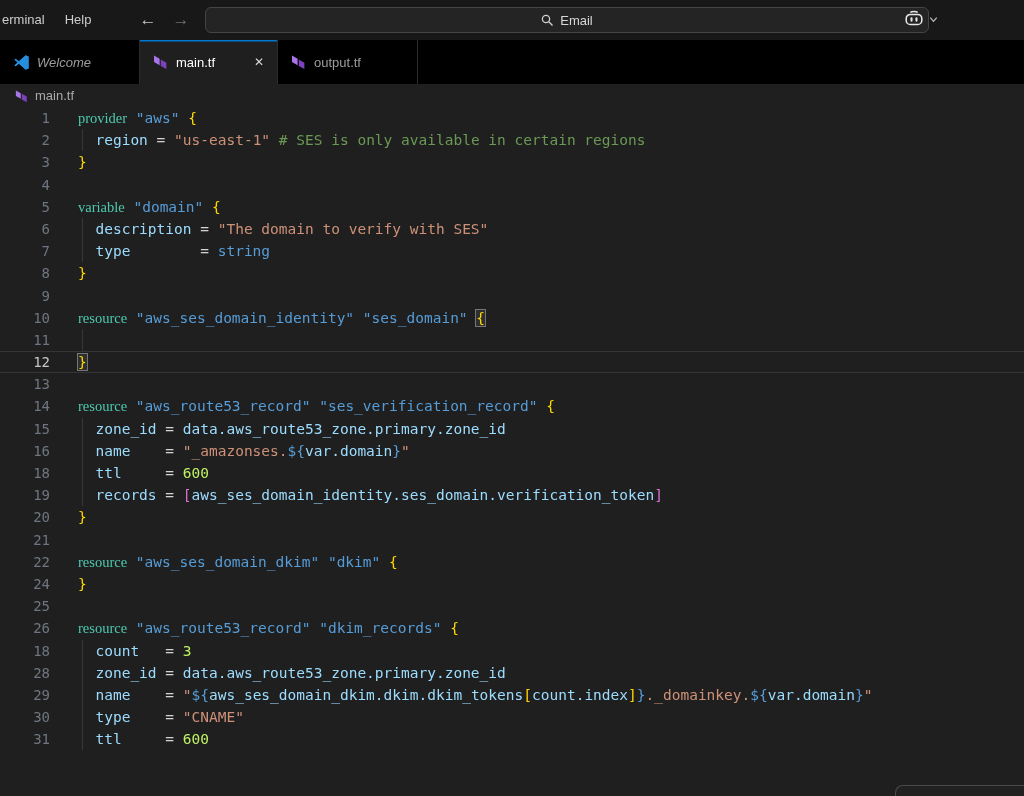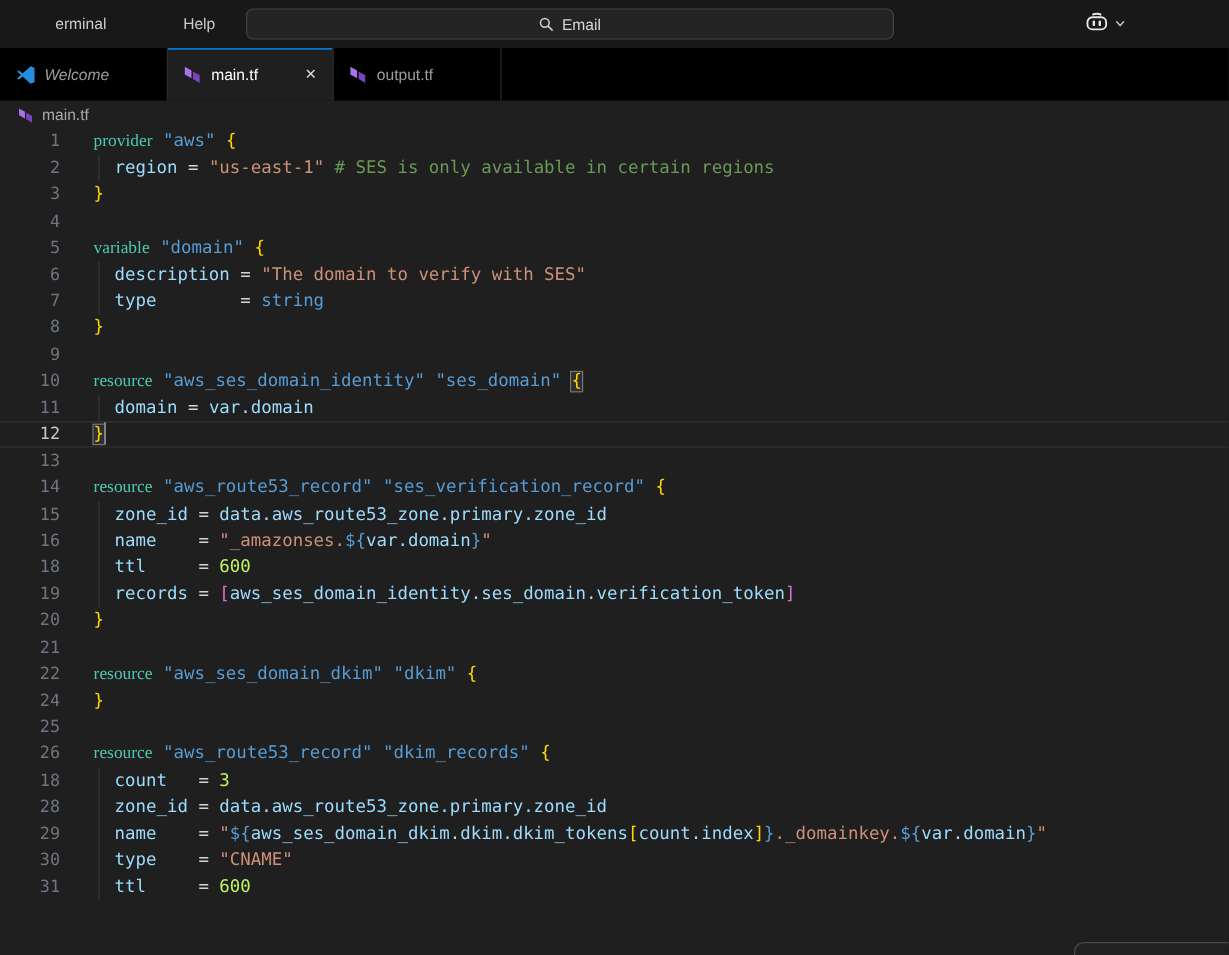--- a/index.html
+++ b/index.html
@@ -3,26 +3,26 @@
 <meta charset="utf-8">
 <style>
   * { box-sizing: border-box; margin: 0; padding: 0; }
   html,body { width:1024px; height:796px; overflow:hidden; background:#1f1f1f;
               font-family:"Liberation Sans", sans-serif; }
   .window { position:relative; width:1024px; height:796px; background:#1f1f1f; }
 
   
   .titlebar { position:relative; height:40px; background:#181818; color:#cccccc;
               display:flex; align-items:center; font-size:13px; }
-  .menu-item { padding:0 10px; height:40px; line-height:40px; cursor:default;margin-left:44px; }
+  .menu-item { padding:0 10px; height:40px; line-height:40px; cursor:default; }
   .menu-item:first-child { padding-left:2px; }
   .nav-arrows { display:flex; align-items:center; gap:16px; margin-left:38px; font-size:17px; }
   .arrow-back { color:#c8c8c8; }
   .arrow-fwd { color:#707070; }
-  .command-center { position:absolute; left:205px; top:7px; width:540px; height:26px;
+  .command-center { position:absolute; left:205px; top:7px; width:724px; height:26px;
                     background:#242424; border:1px solid #444444; border-radius:6px;
                     display:flex; align-items:center; justify-content:center; gap:6px;
                     color:#d6d6d6; font-size:13px; }
   .copilot-wrap { position:absolute; left:903px; top:8px; display:flex; align-items:center; gap:3px; }
 
   
   .tabbar { height:44px; background:#000000; display:flex; }
   .tab { display:flex; align-items:center; gap:7px; padding:0 10px 0 13px;
          border-right:1px solid #2b2b2b; font-size:13px; color:#9d9d9d; position:relative; }
   .tab-welcome { width:140px; }
@@ -151,21 +151,21 @@
         <div class="line"><span class="ln">1</span><span class="codeln"><span class="tok-kw">provider</span><span class="tok-pl"> </span><span class="tok-lbl">"aws"</span><span class="tok-pl"> </span><span class="tok-b1">{</span></span></div>
         <div class="line"><span class="ln">2</span><span class="guide"></span><span class="codeln"><span class="tok-pl">  </span><span class="tok-prop">region</span><span class="tok-pl"> </span><span class="tok-op">=</span><span class="tok-pl"> </span><span class="tok-str">"us-east-1"</span><span class="tok-pl"> </span><span class="tok-com"># SES is only available in certain regions</span></span></div>
         <div class="line"><span class="ln">3</span><span class="codeln"><span class="tok-b1">}</span></span></div>
         <div class="line"><span class="ln">4</span><span class="codeln"></span></div>
         <div class="line"><span class="ln">5</span><span class="codeln"><span class="tok-kw">variable</span><span class="tok-pl"> </span><span class="tok-lbl">"domain"</span><span class="tok-pl"> </span><span class="tok-b1">{</span></span></div>
         <div class="line"><span class="ln">6</span><span class="guide"></span><span class="codeln"><span class="tok-pl">  </span><span class="tok-prop">description</span><span class="tok-pl"> </span><span class="tok-op">=</span><span class="tok-pl"> </span><span class="tok-str">"The domain to verify with SES"</span></span></div>
         <div class="line"><span class="ln">7</span><span class="guide"></span><span class="codeln"><span class="tok-pl">  </span><span class="tok-prop">type</span><span class="tok-pl">        </span><span class="tok-op">=</span><span class="tok-pl"> </span><span class="tok-lbl">string</span></span></div>
         <div class="line"><span class="ln">8</span><span class="codeln"><span class="tok-b1">}</span></span></div>
         <div class="line"><span class="ln">9</span><span class="codeln"></span></div>
         <div class="line"><span class="ln">10</span><span class="codeln"><span class="tok-kw">resource</span><span class="tok-pl"> </span><span class="tok-lbl">"aws_ses_domain_identity"</span><span class="tok-pl"> </span><span class="tok-lbl">"ses_domain"</span><span class="tok-pl"> </span><span class="tok-b1m">{</span></span></div>
-        <div class="line"><span class="ln">11</span><span class="guide"></span><span class="codeln"><span class="tok-pl">  </span><span class="tok-prop">domain</span><span class="tok-pl"> </span><span class="tok-op">=</span><span class="tok-pl"> </span><span class="tok-ref">var.domain</span></span></div>
+        <div class="line"><span class="ln">11</span><span class="guide"></span></div>
         <div class="line active"><span class="ln">12</span><span class="codeln"><span class="tok-b1m">}</span><span class="cursor"></span></span></div>
         <div class="line"><span class="ln">13</span><span class="codeln"></span></div>
         <div class="line"><span class="ln">14</span><span class="codeln"><span class="tok-kw">resource</span><span class="tok-pl"> </span><span class="tok-lbl">"aws_route53_record"</span><span class="tok-pl"> </span><span class="tok-lbl">"ses_verification_record"</span><span class="tok-pl"> </span><span class="tok-b1">{</span></span></div>
         <div class="line"><span class="ln">15</span><span class="guide"></span><span class="codeln"><span class="tok-pl">  </span><span class="tok-prop">zone_id</span><span class="tok-pl"> </span><span class="tok-op">=</span><span class="tok-pl"> </span><span class="tok-ref">data.aws_route53_zone.primary.zone_id</span></span></div>
         <div class="line"><span class="ln">16</span><span class="guide"></span><span class="codeln"><span class="tok-pl">  </span><span class="tok-prop">name</span><span class="tok-pl">    </span><span class="tok-op">=</span><span class="tok-pl"> </span><span class="tok-str">"_amazonses.</span><span class="tok-lbl">${</span><span class="tok-ref">var.domain</span><span class="tok-lbl">}</span><span class="tok-str">"</span></span></div>
         <div class="line"><span class="ln">18</span><span class="guide"></span><span class="codeln"><span class="tok-pl">  </span><span class="tok-prop">ttl</span><span class="tok-pl">     </span><span class="tok-op">=</span><span class="tok-pl"> </span><span class="tok-num">600</span></span></div>
         <div class="line"><span class="ln">19</span><span class="guide"></span><span class="codeln"><span class="tok-pl">  </span><span class="tok-prop">records</span><span class="tok-pl"> </span><span class="tok-op">=</span><span class="tok-pl"> </span><span class="tok-b2">[</span><span class="tok-ref">aws_ses_domain_identity.ses_domain.verification_token</span><span class="tok-b2">]</span></span></div>
         <div class="line"><span class="ln">20</span><span class="codeln"><span class="tok-b1">}</span></span></div>
         <div class="line"><span class="ln">21</span><span class="codeln"></span></div>
         <div class="line"><span class="ln">22</span><span class="codeln"><span class="tok-kw">resource</span><span class="tok-pl"> </span><span class="tok-lbl">"aws_ses_domain_dkim"</span><span class="tok-pl"> </span><span class="tok-lbl">"dkim"</span><span class="tok-pl"> </span><span class="tok-b1">{</span></span></div>

